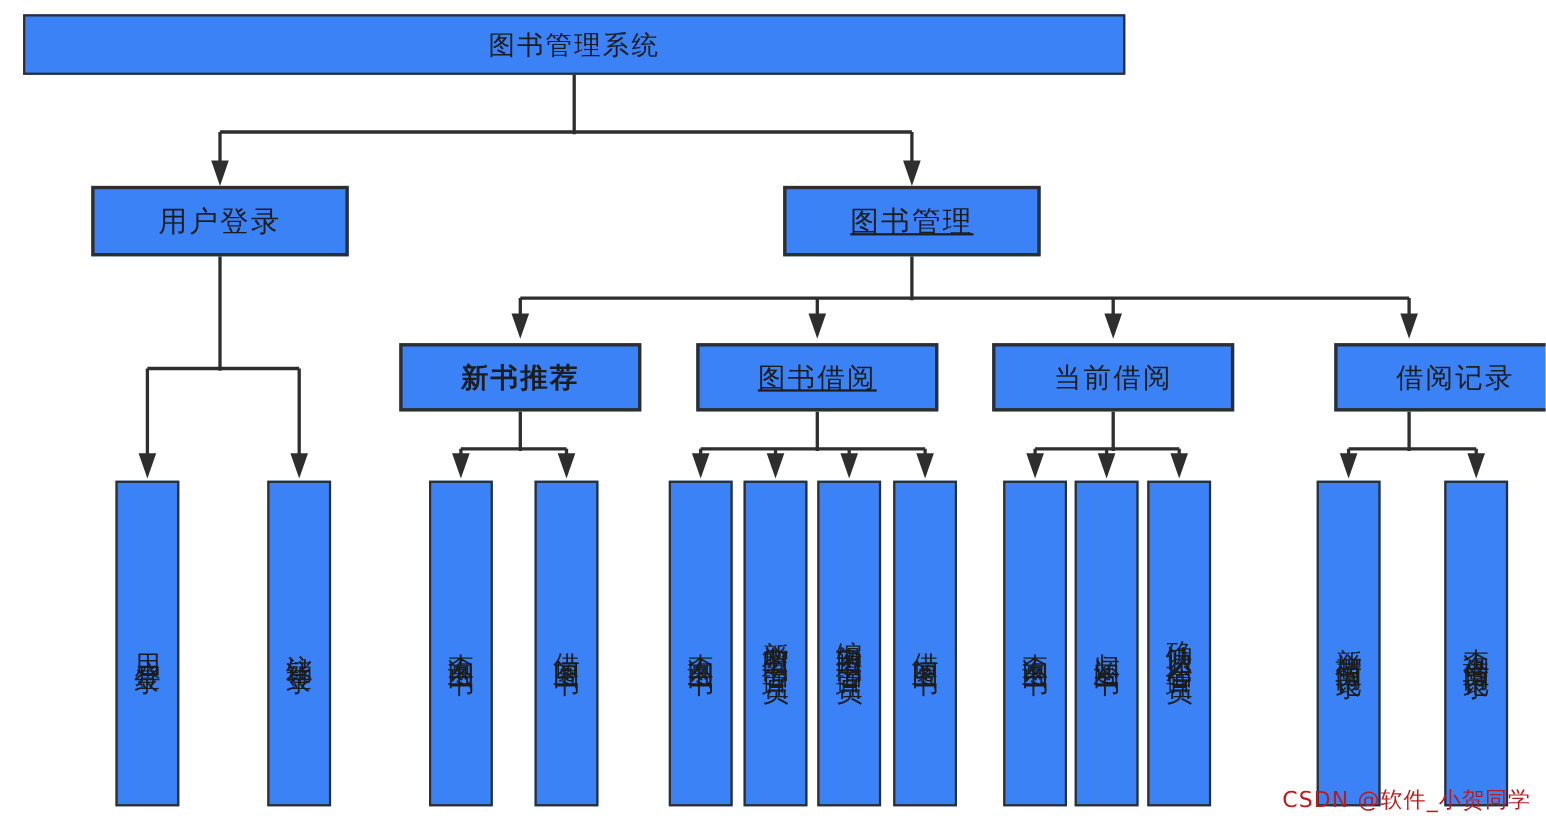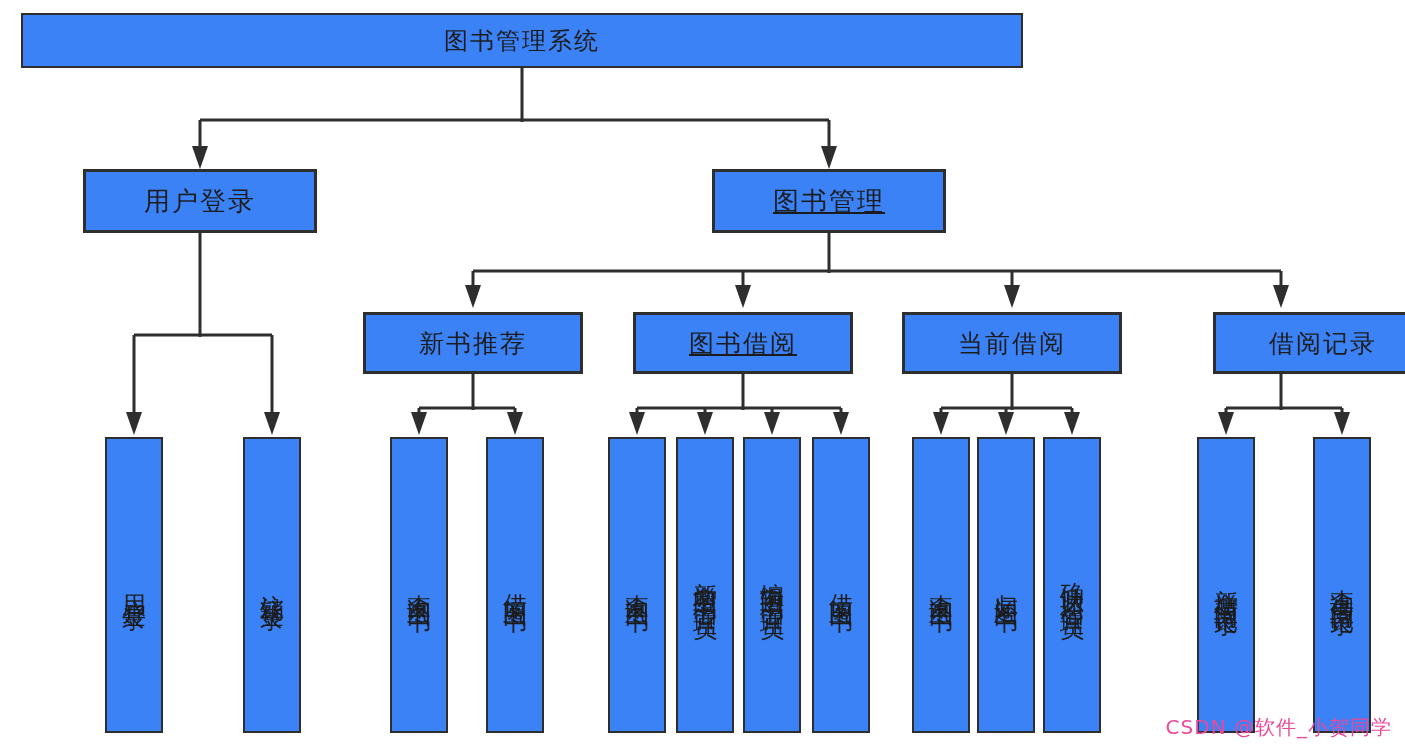--- a/index.html
+++ b/index.html
@@ -12,34 +12,34 @@
   svg.connectors{position:absolute;left:0;top:0;pointer-events:none;}
   .box{
     position:absolute;box-sizing:border-box;background:#3b82f6;
     border:3px solid #2e2e2e;color:#1c1c1c;
     display:flex;align-items:center;justify-content:center;
   }
   .box.root{left:21px;top:13px;width:1002px;height:55px;border-width:2px;font-size:24px;letter-spacing:2px;}
   .box.l2{top:169px;width:234px;height:64px;font-size:26px;letter-spacing:2px;}
   .l2-0{left:83px;} .l2-1{left:712px;text-decoration:underline;}
   .box.l3{top:312px;width:220px;height:62px;font-size:25px;letter-spacing:2px;}
-  .l3-0{left:363px;} .l3-1{left:633px;text-decoration:underline;} .l3-2{left:902px;} .l3-3{left:1171px;margin-left:42px;}
+  .l3-0{left:363px;font-weight:bold;} .l3-1{left:633px;text-decoration:underline;} .l3-2{left:902px;} .l3-3{left:1171px;margin-left:42px;}
   .box.leaf{top:437px;width:58px;height:296px;border-width:2px;}
   .leaf-0{left:105px;} .leaf-1{left:243px;} .leaf-2{left:390px;} .leaf-3{left:486px;}
   .leaf-4{left:608px;} .leaf-5{left:676px;} .leaf-6{left:743px;} .leaf-7{left:812px;}
   .leaf-8{left:912px;} .leaf-9{left:977px;} .leaf-10{left:1043px;}
   .leaf-11{left:1197px;} .leaf-12{left:1313px;}
   .vtext{
     writing-mode:vertical-lr;text-orientation:mixed;
     font-size:24px;letter-spacing:5px;line-height:1;color:#1c1c1c;
     white-space:nowrap;
   }
   .watermark{
     position:absolute;right:13px;bottom:6px;
-    font-size:20px;color:#ec4899;letter-spacing:1px;
+    font-size:20px;color:#b91c1c;letter-spacing:1px;
     white-space:nowrap;
   }
 </style>
 </head>
 <body>
 
 <div class="canvas">
 
   <svg class="connectors" width="1405" height="747" viewBox="0 0 1405 747">
     <g stroke="#2e2e2e" stroke-width="3" fill="none">

